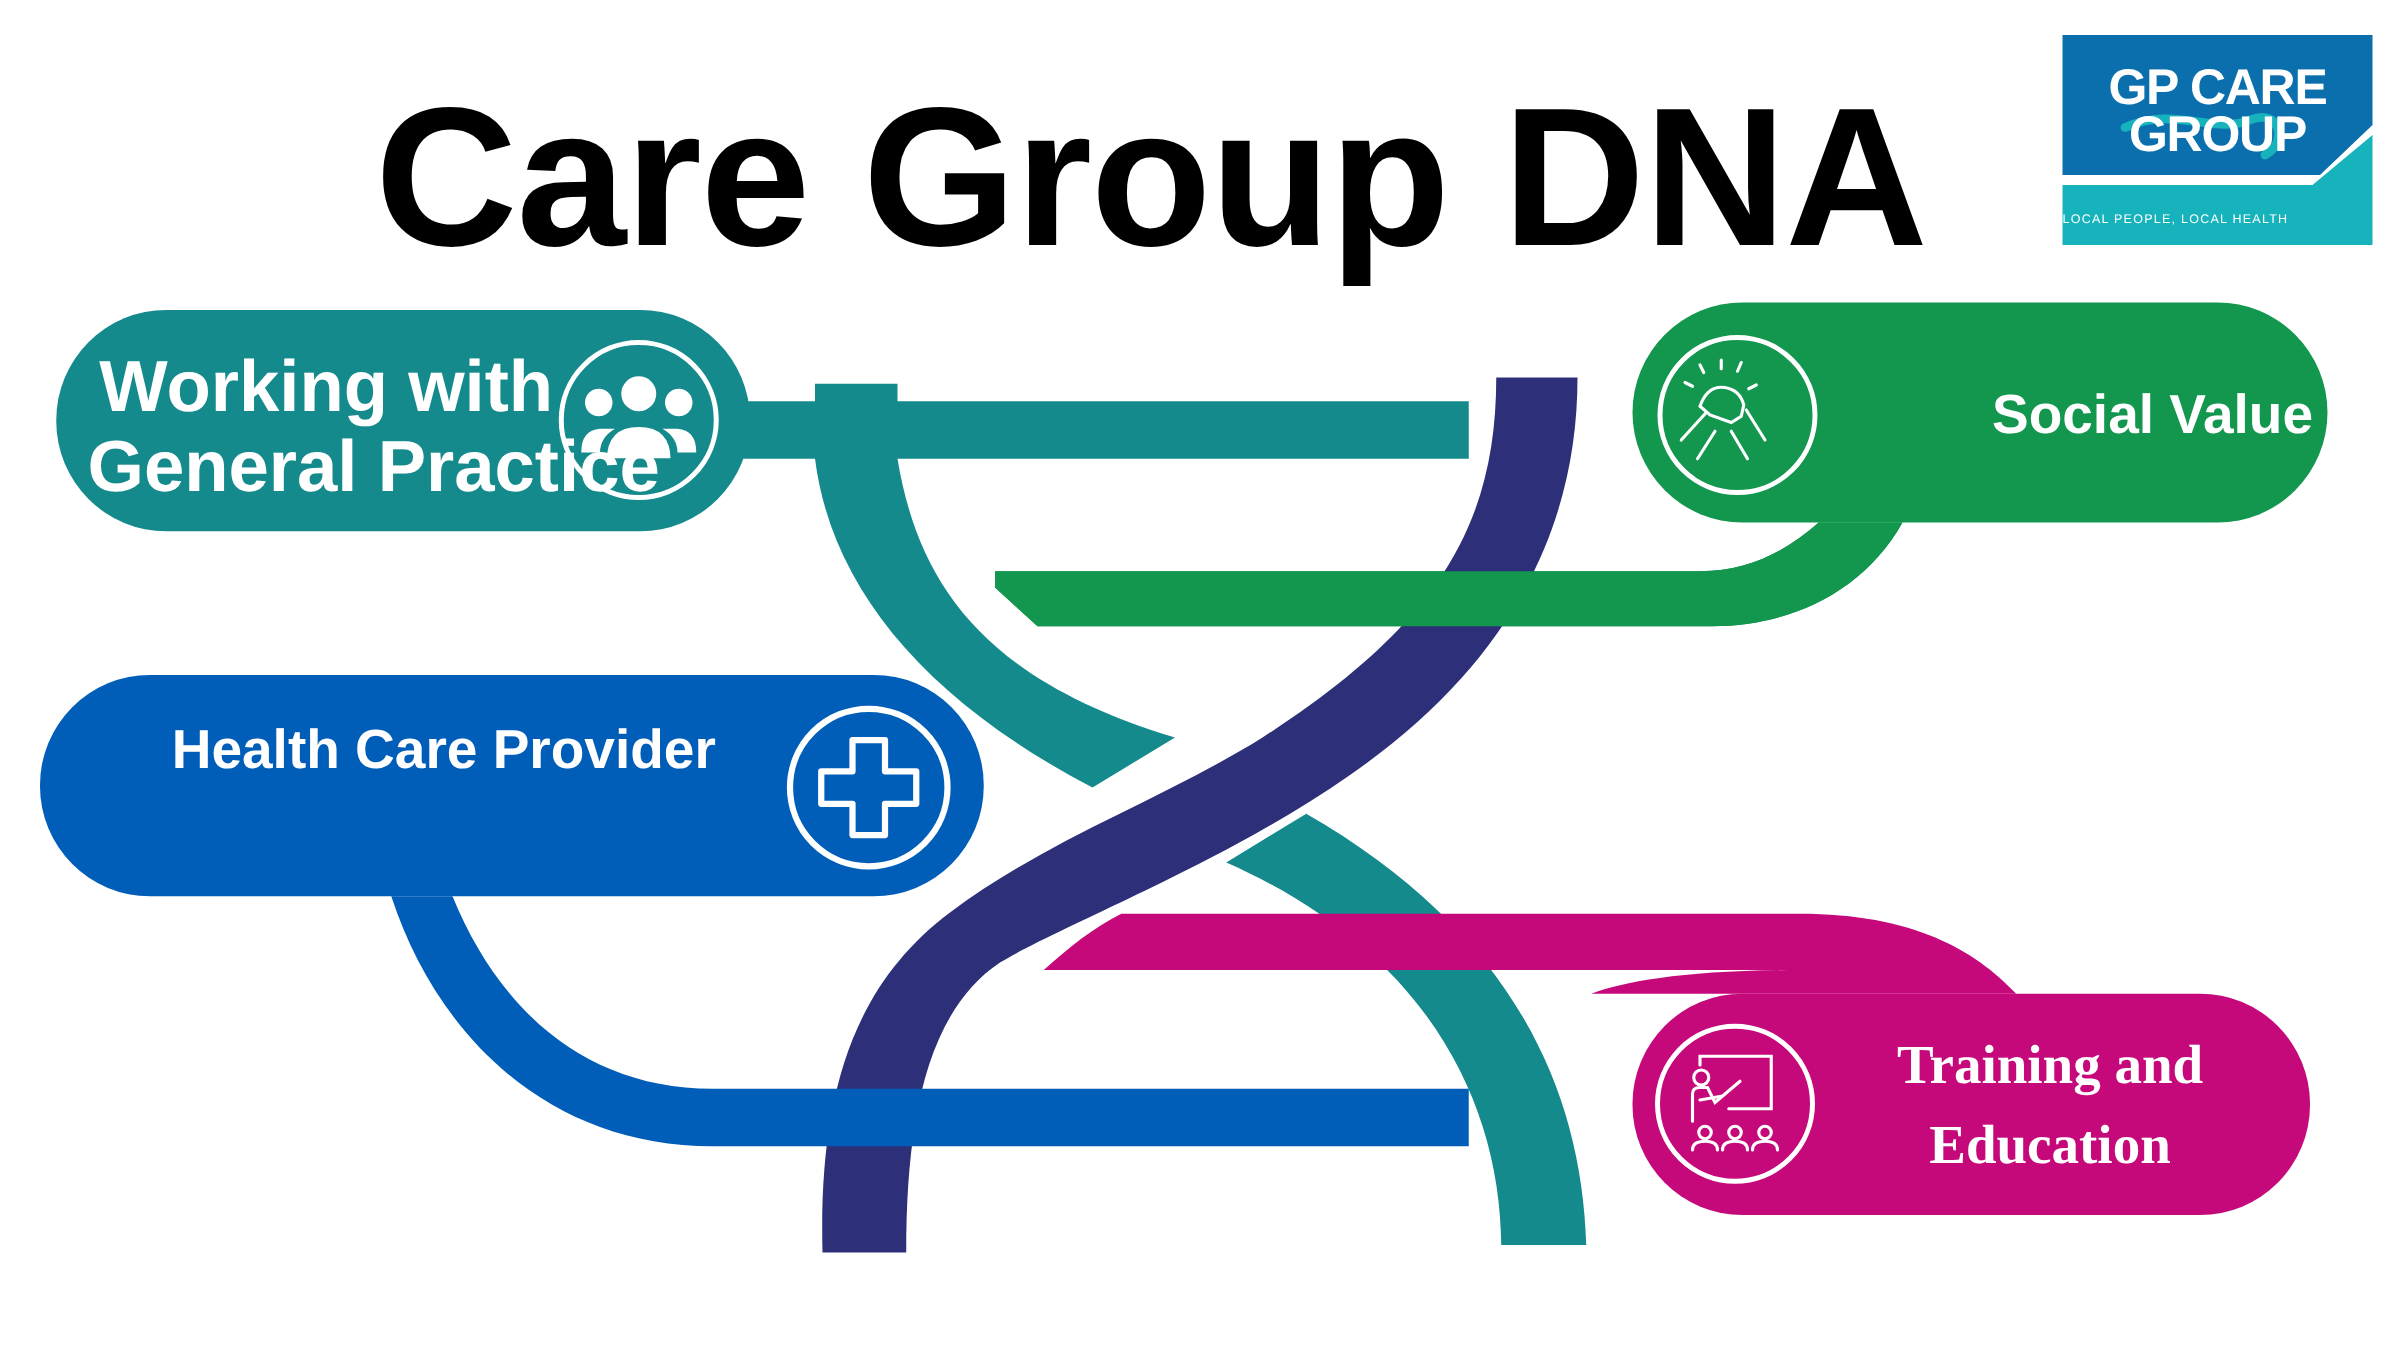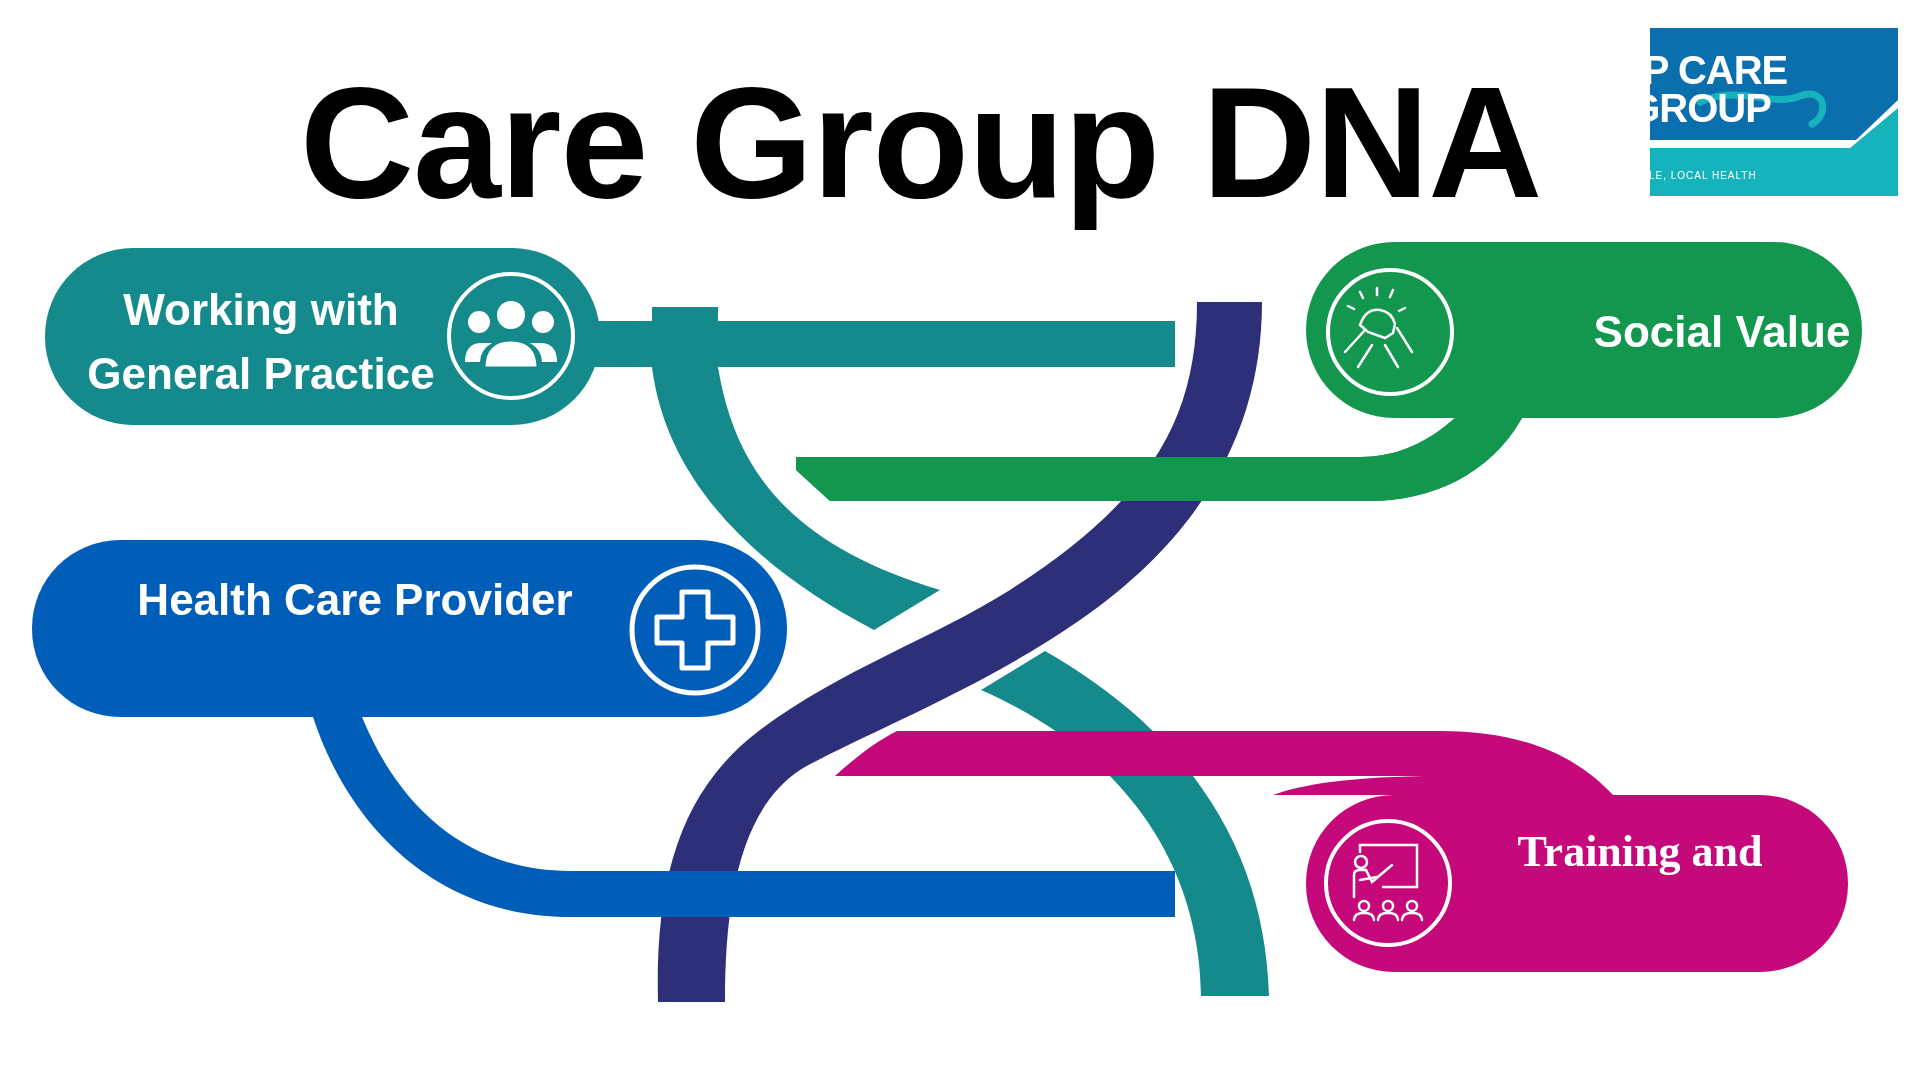--- a/index.html
+++ b/index.html
@@ -5,25 +5,25 @@
   html, body { margin:0; padding:0; }
   body { width:1920px; height:1080px; position:relative; overflow:hidden; background:#ffffff;
          font-family:"Liberation Sans", "DejaVu Sans", sans-serif; }
   .art { position:absolute; left:0; top:0; width:1920px; height:1080px; }
   .title { position:absolute; left:300px; top:62px; width:1330px; text-align:left;
            font-family:"Liberation Sans", sans-serif; font-weight:bold; font-size:158px;
            line-height:160px; color:#000; letter-spacing:-1px; white-space:nowrap; }
   .pill-text { position:absolute; color:#fff; font-weight:bold; text-align:center;
                font-family:"Liberation Sans", sans-serif; white-space:nowrap; }
   .pill-text div { display:block; }
-  .t-wgp { left:70px; top:278px; width:382px; font-size:44px; line-height:64px; }
+  .t-wgp { left:70px; top:278px; width:382px; font-size:58px; line-height:64px; }
   .t-nbh { left:90px; top:568px; width:530px; font-size:44px; line-height:64px; }
   .t-sv  { left:1567px; top:300px; width:310px; font-size:44px; line-height:64px; }
   .t-te  { left:1480px; top:820px; width:320px; font-size:44px; line-height:64px;font-family:Liberation Serif, serif; }
-  .logo { position:absolute; left:1576px; top:28px; width:248px; height:168px; }
+  .logo { position:absolute; left:1650px; top:28px; width:248px; height:168px; }
   .logo-text { position:absolute; left:0; width:248px; text-align:center; color:#fff;
                font-family:"Liberation Sans", sans-serif; font-weight:bold; }
   .logo-l1 { top:22px; font-size:40px; line-height:40px; letter-spacing:-1px; }
   .logo-l2 { top:60px; font-size:40px; line-height:40px; letter-spacing:-1px; }
   .logo-tag { position:absolute; left:0; top:142px; width:248px; text-align:left; color:#fff;
               font-size:10px; letter-spacing:1px; font-family:"Liberation Sans", sans-serif; }
 </style>
 </head>
 <body>
 
@@ -117,13 +117,14 @@
 <div class="pill-text t-sv">
   <div>Social Value</div>
 </div>
 
 <div class="pill-text t-nbh">
   <div>Health Care Provider</div>
 </div>
 
 <div class="pill-text t-te">
   <div>Training and</div>
+  <div>Education</div>
 </div>
 
 </body></html>

